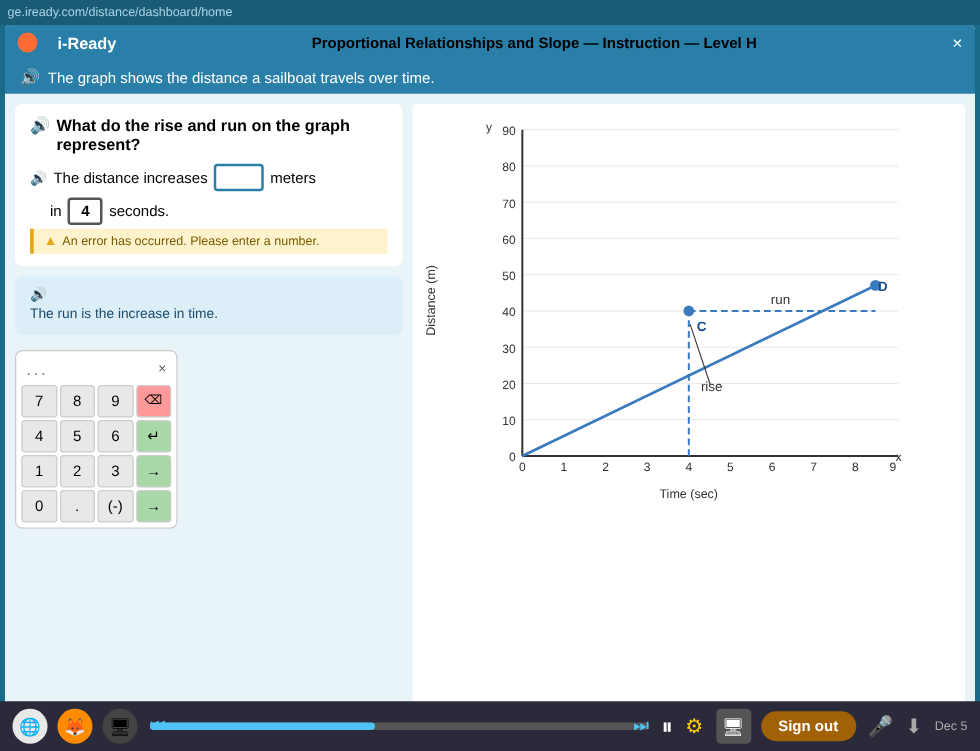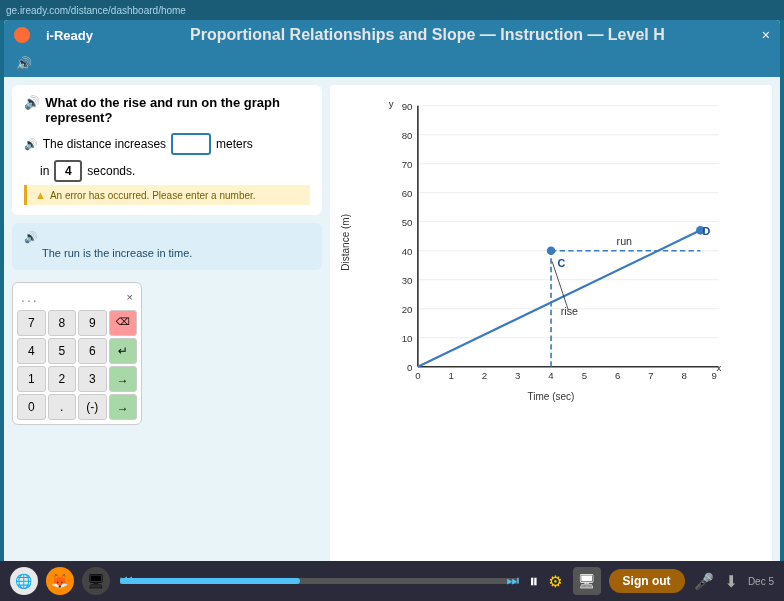--- a/index.html
+++ b/index.html
@@ -47,22 +47,22 @@
       gap: 16px;
     }
     .logo-icon {
       width: 16px;
       height: 16px;
       background: #ff6b35;
       border-radius: 50%;
       display: inline-block;
     }
     .panel-header-title {
-      color: #e5e5e5;
-      font-size: 16px;
+      color: #000000;
+      font-size: 12px;
       font-weight: bold;
     }
     .panel-header-close {
       color: white;
       font-size: 14px;
       cursor: pointer;
     }
     .question-banner {
       background: #2a7fa8;
       color: white;
@@ -364,20 +364,21 @@
     <div class="panel-header-logo">
       <span class="logo-icon"></span>
       <span>i-Ready</span>
     </div>
     <div class="panel-header-title">Proportional Relationships and Slope — Instruction — Level H</div>
     <div class="panel-header-close">×</div>
   </div>
 
   <div class="question-banner">
     <span class="speaker-icon">🔊</span>
+    <span>The graph shows the distance a sailboat travels over time.</span>
   </div>
 
   <div class="content-area">
 
     <div class="left-panel">
 
       <div class="question-box">
         <div class="question-title">
           <span class="speaker-icon">🔊</span>
           <span>What do the rise and run on the graph represent?</span>
@@ -397,21 +398,21 @@
           <span class="triangle-warn">▲</span>
           <span>An error has occurred. Please enter a number.</span>
         </div>
       </div>
 
       <div class="info-box">
         <div class="info-line">
           <span class="speaker-icon" style="font-size:11px;color:#2a7fa8;">🔊</span>
         </div>
         <div class="info-line">
-          <span style="margin-left:18px;">The run is the increase in time.</span>
+          <span style="">The run is the increase in time.</span>
         </div>
       </div>
 
       <div class="calculator">
         <div class="calc-header">
           <span class="calc-dots">...</span>
           <span class="calc-close">×</span>
         </div>
         <div class="calc-grid">
           <div class="calc-btn">7</div>

